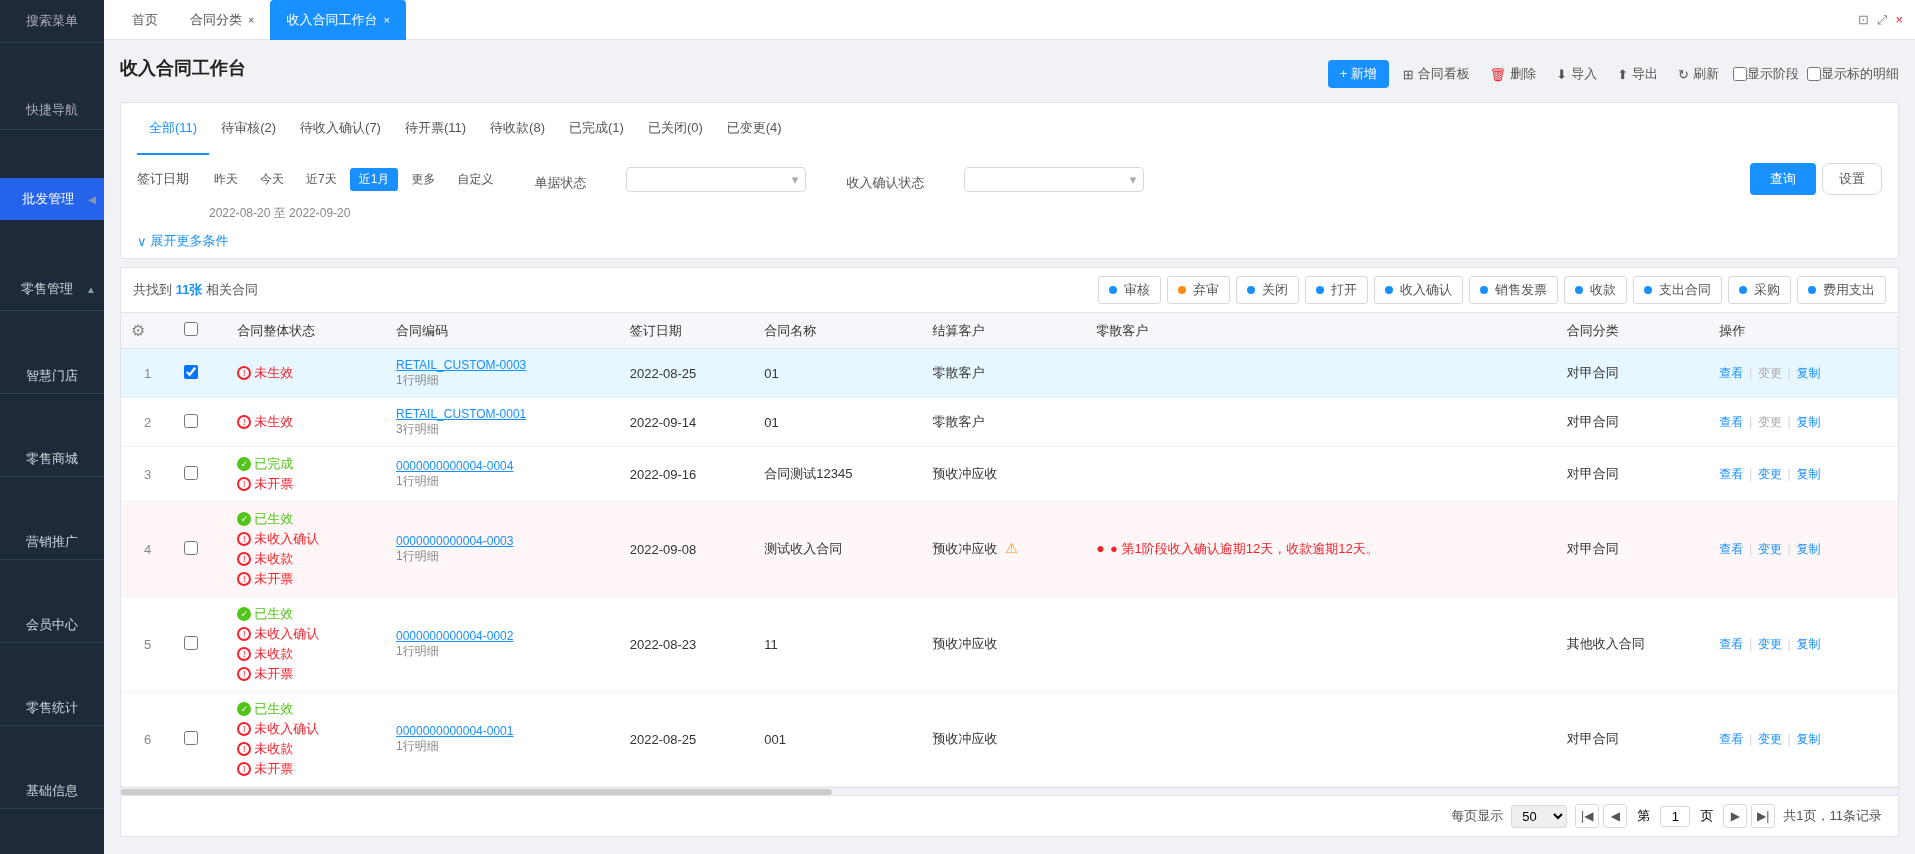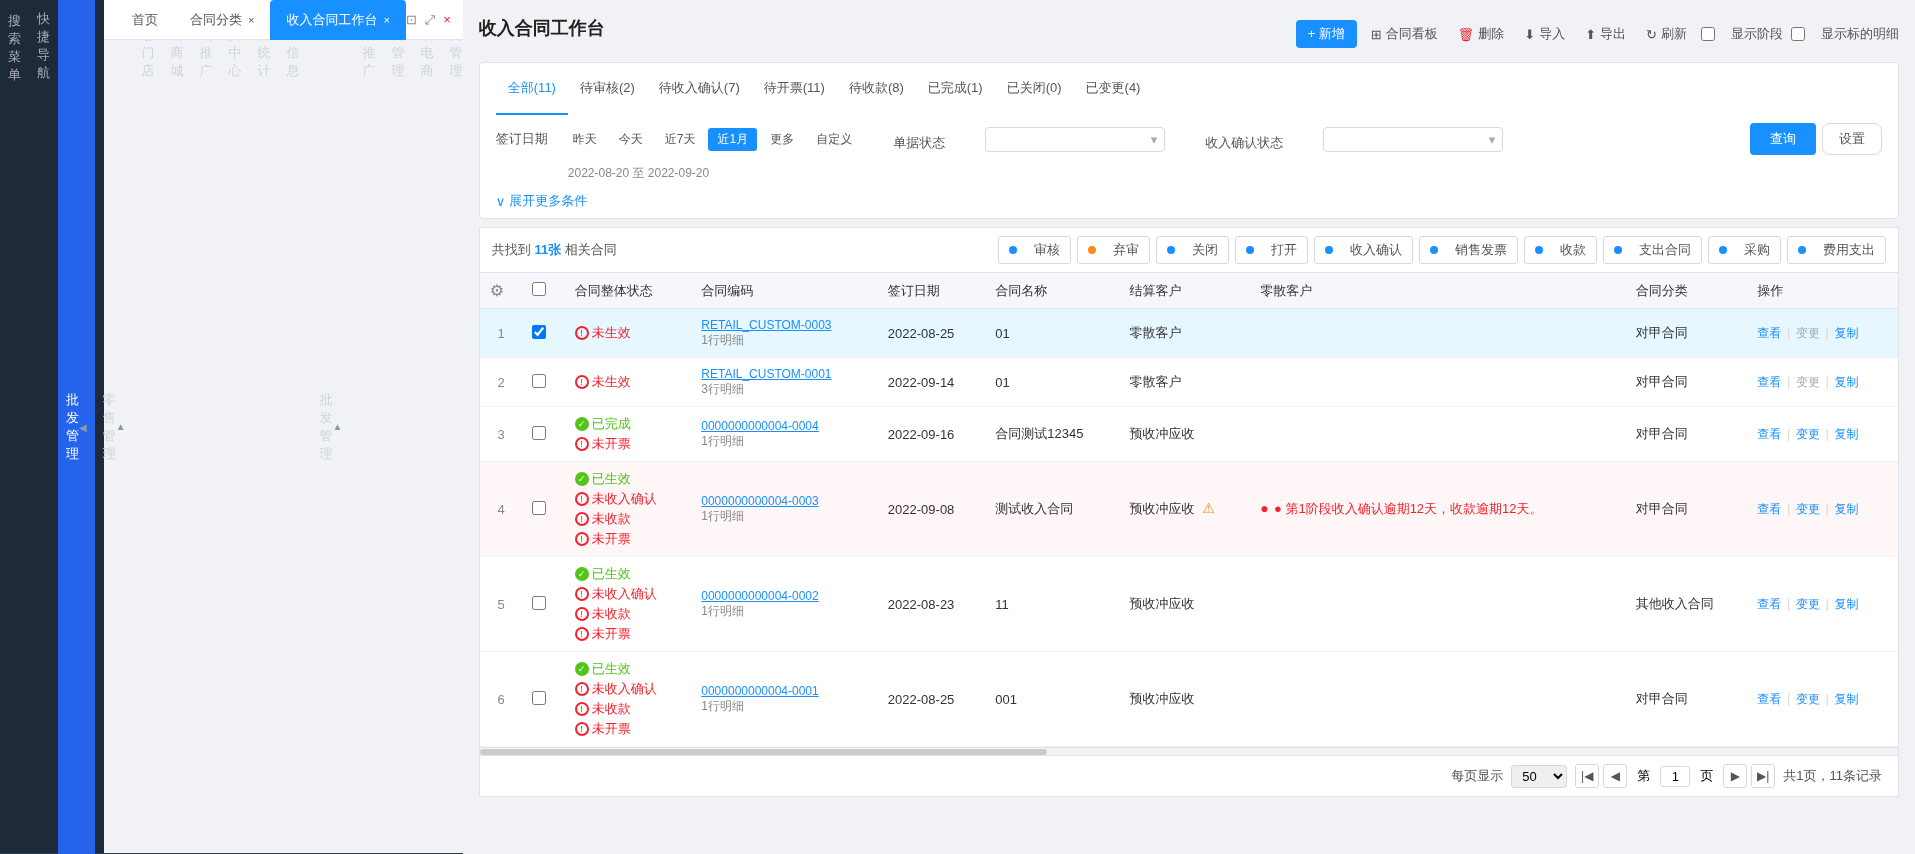--- a/index.html
+++ b/index.html
@@ -1,51 +1,51 @@
 <!DOCTYPE html>
 <html><head>
   <meta charset="utf-8">
   <style>
     * { box-sizing: border-box; margin: 0; padding: 0; font-family: 'Microsoft YaHei', Arial, sans-serif; font-size: 13px; }
     body { background: #f0f2f5; display: flex; height: 854px; overflow: hidden; }
 
     
-    .sidebar { width: 104px; background: #1e2a3a; color: #cdd4de; display: flex; flex-direction: row; height: 100%; }
+    .sidebar { width: 104px; background: #1e2a3a; color: #cdd4de; display: flex; flex-direction: column; height: 100%; gap: 48px; }
     .sidebar-search { padding: 12px 8px; font-size: 13px; color: #aab; cursor: pointer; text-align: center; border-bottom: 1px solid #2d3e52; }
     .sidebar-nav { padding: 10px 8px; font-size: 13px; color: #aab; cursor: pointer; text-align: center; border-bottom: 1px solid #2d3e52; }
     .sidebar-item { padding: 12px 8px; font-size: 13px; color: #cdd4de; cursor: pointer; text-align: center; display: flex; align-items: center; justify-content: space-between; position: relative; }
     .sidebar-item.active { background: #2563eb; color: #fff; }
     .sidebar-item.active::after { content: ''; position: absolute; right: 0; top: 50%; transform: translateY(-50%); width: 4px; height: 100%; background: #2563eb; }
     .sidebar-item .arrow { font-size: 10px; color: #8899aa; }
     .sidebar-item-label { flex: 1; text-align: center; }
     .sidebar-section { padding: 8px; text-align: center; color: #cdd4de; cursor: pointer; border-bottom: 1px solid #2d3e52; }
     .sidebar-bottom { margin-top: auto; padding: 12px 8px; text-align: center; color: #aab; cursor: pointer; border-top: 1px solid #2d3e52; }
 
     
-    .main { flex: 1; display: flex; flex-direction: row; overflow: hidden; }
+    .main { flex: 1; display: flex; flex-direction: column; overflow: hidden; }
 
     
     .tabs-bar { background: #fff; border-bottom: 1px solid #e0e4ea; display: flex; align-items: center; padding: 0 12px; height: 40px; }
     .tab { padding: 0 16px; height: 40px; line-height: 40px; cursor: pointer; color: #555; font-size: 13px; display: flex; align-items: center; gap: 6px; }
     .tab.active { background: #1890ff; color: #fff; border-radius: 4px 4px 0 0; }
     .tab .close { font-size: 11px; cursor: pointer; }
     .tab-home { color: #555; }
     .tabs-right { margin-left: auto; display: flex; align-items: center; gap: 8px; color: #888; font-size: 13px; }
     .tabs-right span { cursor: pointer; }
 
     
     .content { flex: 1; padding: 16px 16px 8px 16px; overflow-y: auto; background: #f0f2f5; }
 
     
     .page-title { font-size: 18px; font-weight: bold; color: #222; margin-bottom: 12px; }
 
     
     .toolbar { background: #fff; border: 1px solid #e0e4ea; border-radius: 4px; padding: 8px 12px; margin-bottom: 8px; display: flex; align-items: center; gap: 8px; flex-wrap: wrap; }
     .toolbar-btn { display: flex; align-items: center; gap: 4px; color: #555; cursor: pointer; font-size: 13px; padding: 2px 6px; border-radius: 3px; }
-    .toolbar-check { display: flex; align-items: center; gap: 16px; font-size: 12px; color: #555; }
+    .toolbar-check { display: flex; align-items: center; gap: 0; font-size: 12px; color: #555; }
     .toolbar-add { background: #1890ff; color: #fff; border: none; padding: 5px 12px; border-radius: 4px; cursor: pointer; font-size: 13px; display: flex; align-items: center; gap: 4px; margin-left: 28px; }
 
     
     .filter-tabs { background: #fff; border: 1px solid #e0e4ea; border-radius: 4px 4px 0 0; padding: 0 16px; display: flex; align-items: center; gap: 0; border-bottom: none; }
     .filter-tab { padding: 16px 12px; cursor: pointer; color: #555; font-size: 13px; border-bottom: 2px solid transparent; }
     .filter-tab.active { color: #1890ff; border-bottom: 2px solid #1890ff; font-weight: 500; }
     .filter-row { display: flex; align-items: center; gap: 16px; flex-wrap: wrap; }
     .filter-label { color: #555; font-size: 13px; white-space: nowrap; }
     .filter-date-btns { display: flex; align-items: center; gap: 4px; }
     .filter-date-btn { padding: 2px 8px; border-radius: 3px; cursor: pointer; font-size: 12px; color: #555; border: 1px solid transparent; }
@@ -57,21 +57,21 @@
     .filter-expand { display: flex; align-items: center; gap: 4px; color: #1890ff; cursor: pointer; font-size: 13px; margin-top: 4px; }
     .query-btn { background: #1890ff; color: #fff; border: none; padding: 6px 20px; border-radius: 4px; cursor: pointer; font-size: 13px; }
     .set-btn { background: #fff; color: #555; border: 1px solid #d9d9d9; padding: 6px 16px; border-radius: 8px; cursor: pointer; font-size: 13px; }
 
     
     .table-area { background: #fff; border: 1px solid #e0e4ea; }
     .table-header-bar { display: flex; align-items: center; padding: 8px 12px; border-bottom: 1px solid #e0e4ea; gap: 8px; flex-wrap: wrap; }
     .record-count { color: #555; font-size: 13px; }
     .record-count strong { color: #1890ff; }
     .action-btns { margin-left: auto; display: flex; align-items: center; gap: 6px; flex-wrap: wrap; }
-    .action-btn { display: flex; align-items: center; gap: 17px; padding: 4px 10px; border: 1px solid #d9d9d9; border-radius: 3px; cursor: pointer; font-size: 12px; color: #555; background: #fff; }
+    .action-btn { display: flex; align-items: center; gap: 7px; padding: 4px 10px; border: 1px solid #d9d9d9; border-radius: 3px; cursor: pointer; font-size: 12px; color: #555; background: #fff; }
     .action-btn .dot { width: 8px; height: 8px; border-radius: 50%; background: #1890ff; display: inline-block; }
     .action-btn .dot-orange { background: #fa8c16; }
 
     
     .data-table { width: 100%; border-collapse: collapse; }
     .data-table th { background: #f5f7fa; padding: 8px 10px; text-align: left; font-weight: 500; color: #333; border-bottom: 1px solid #e0e4ea; font-size: 13px; white-space: nowrap; }
     .data-table td { padding: 8px 10px; border-bottom: 1px solid #f0f2f5; font-size: 13px; color: #333; vertical-align: middle; }
     .data-table tr.selected td { background: #e6f7ff; }
     .data-table .row-num { color: #888; text-align: center; }
     .status-red { color: #f5222d; display: flex; align-items: center; gap: 3px; }

